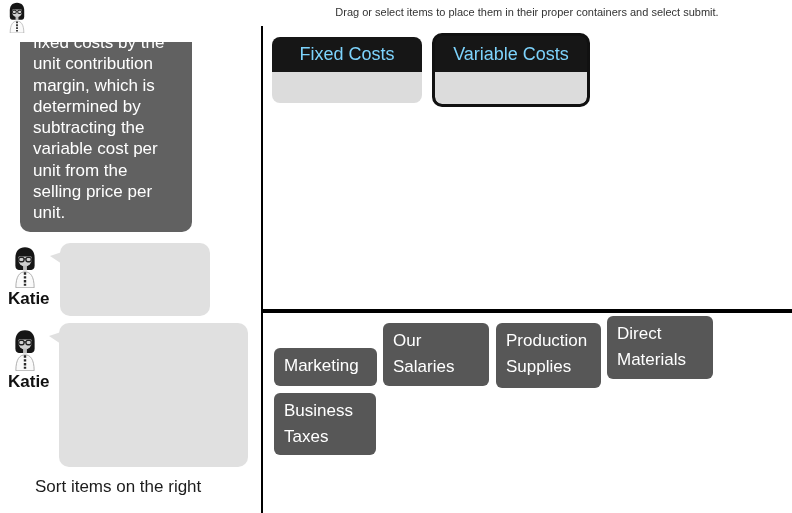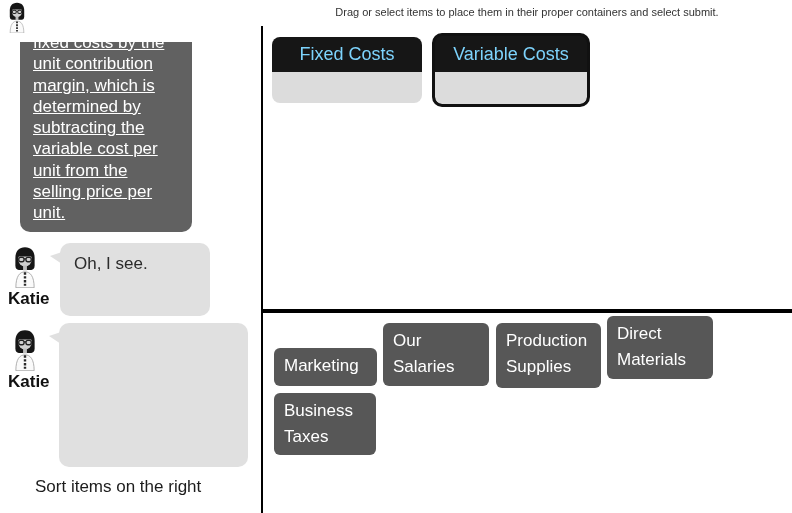--- a/index.html
+++ b/index.html
@@ -32,21 +32,21 @@
 
   .bubble { position:absolute; font-size:17px; }
   .bubble .txt { white-space:pre-line; display:block; }
 
   .bubble-dark {
     left:20px; top:42px; width:172px; height:190px;
     background:#616161; color:#fff;
     border-radius:0 0 10px 10px;
     padding:0 13px; overflow:hidden;
   }
-  .bubble-dark .txt { margin-top:-10px; line-height:21.3px;text-decoration:underline; }
+  .bubble-dark .txt { margin-top:-10px; line-height:21.3px; }
 
   .bubble-light {
     background:#e0e0e0; color:#2b2b2b; border-radius:10px;
     padding:10px 14px; line-height:21.5px;
   }
   .bubble-2 { left:60px; top:243px; width:150px; height:73px; }
   .bubble-3 { left:59px; top:323px; width:189px; height:144px; padding-top:9px; }
 
   .tail {
     position:absolute; left:-10px; top:9px; width:0; height:0;
@@ -130,21 +130,20 @@
     <line x1="12.5" y1="13" x2="14.5" y2="13" stroke="#222" stroke-width="1.2"></line>
     <rect x="11.5" y="20" width="4" height="5" fill="#bdbdbd"></rect>
     <path d="M4 43 C4 31 8 26.5 13.5 26.5 C19 26.5 23 31 23 43 Z" fill="#fafafa" stroke="#999" stroke-width="0.8"></path>
     <path d="M13.5 27 L13.5 41" stroke="#2a2a2a" stroke-width="2.5" stroke-dasharray="2.5 1.5"></path>
   </svg>
   <div class="avatar-label">Katie</div>
 </div>
 
 <div class="bubble bubble-light bubble-2">
   <i class="tail"></i>
-  <span class="txt">Oh, I see.</span>
 </div>
 
 <div class="avatar-group avatar-g3">
   <svg width="26" height="42" viewBox="0 0 27 43">
     <path d="M13.5 1 C6.5 1 3.5 6 3.5 12 L3.5 20 C3.5 23 5 24.5 7 24.5 L20 24.5 C22 24.5 23.5 23 23.5 20 L23.5 12 C23.5 6 20.5 1 13.5 1 Z" fill="#161616"></path>
     <ellipse cx="13.5" cy="13.5" rx="7" ry="7.5" fill="#cfcfcf"></ellipse>
     <path d="M6.5 10.5 C7 5.5 10 3.5 13.5 3.5 C17 3.5 20 5.5 20.5 10.5 Z" fill="#161616"></path>
     <rect x="7" y="11.5" width="5.5" height="4.5" rx="2" fill="none" stroke="#222" stroke-width="1.4"></rect>
     <rect x="14.5" y="11.5" width="5.5" height="4.5" rx="2" fill="none" stroke="#222" stroke-width="1.4"></rect>
     <line x1="12.5" y1="13" x2="14.5" y2="13" stroke="#222" stroke-width="1.2"></line>

